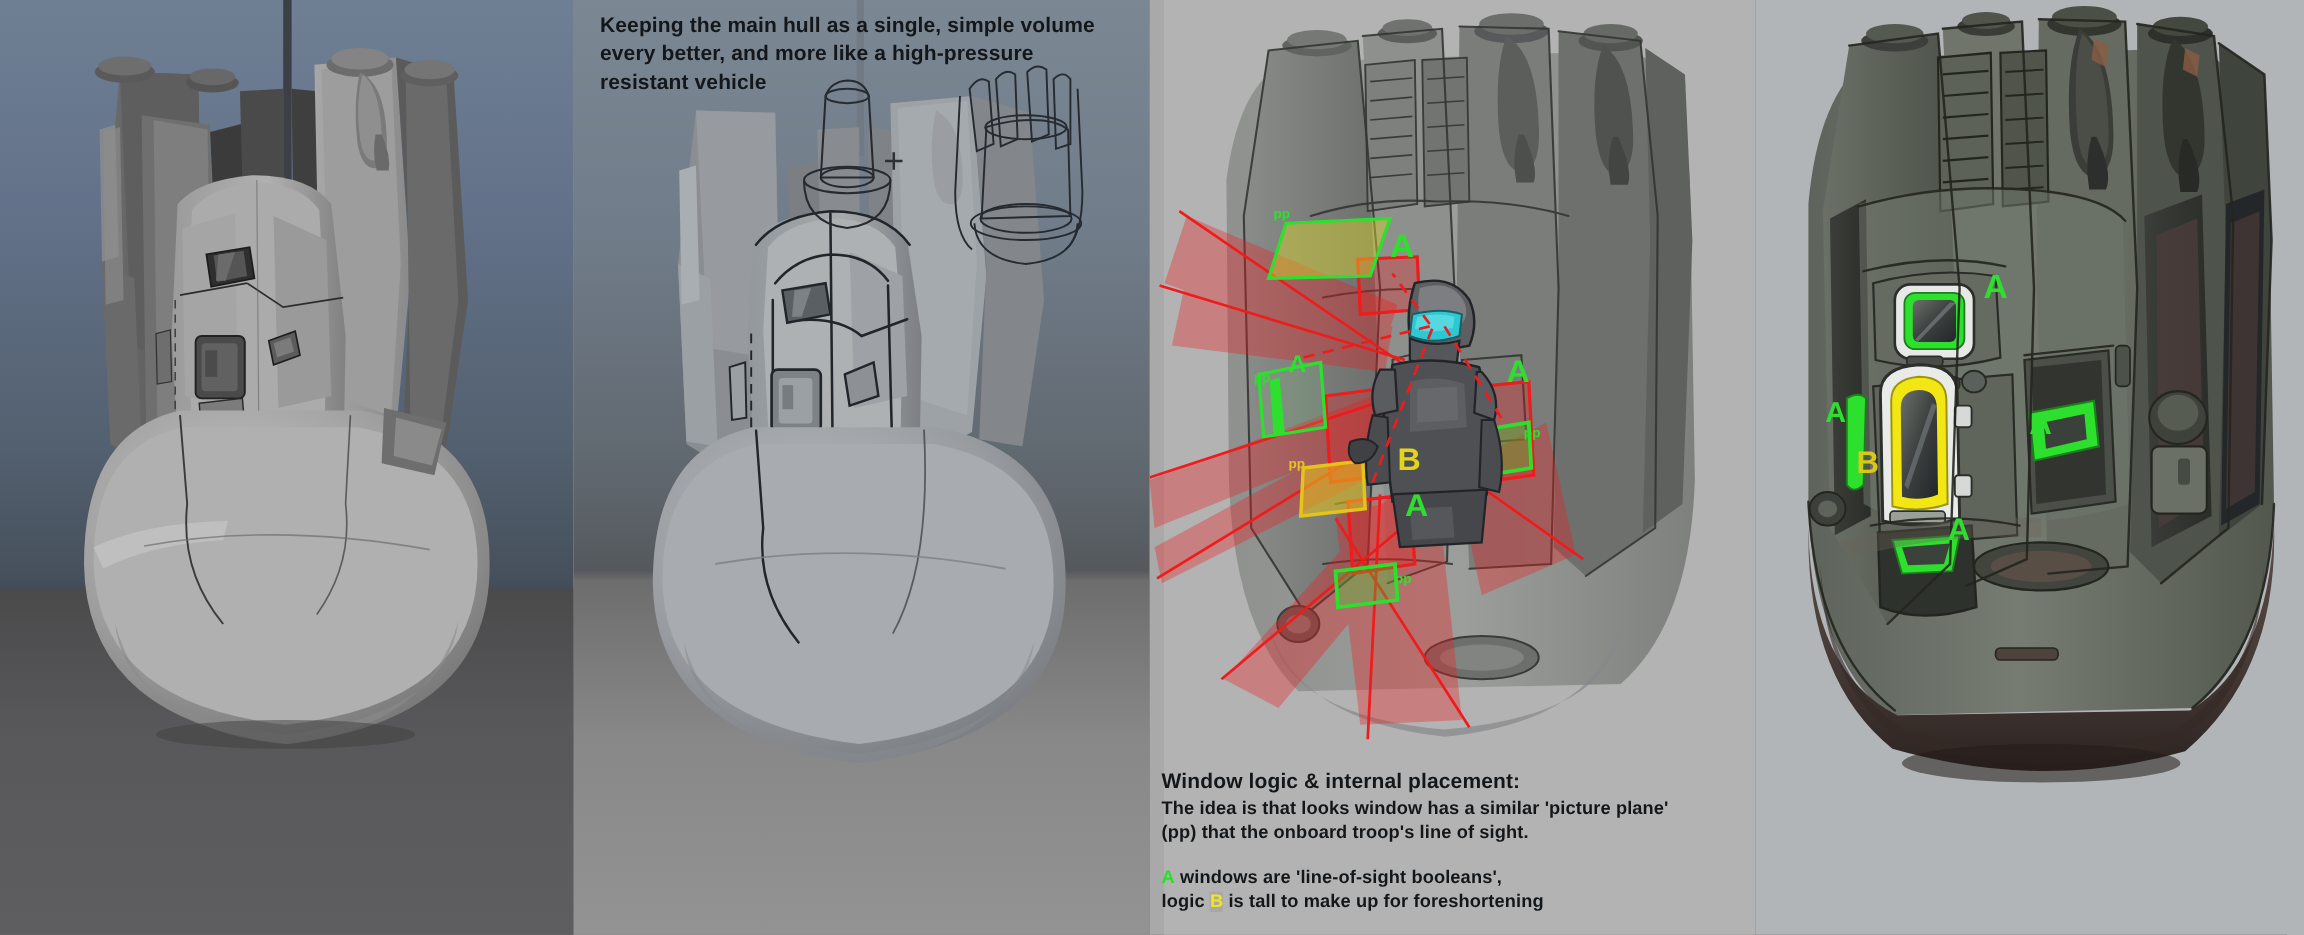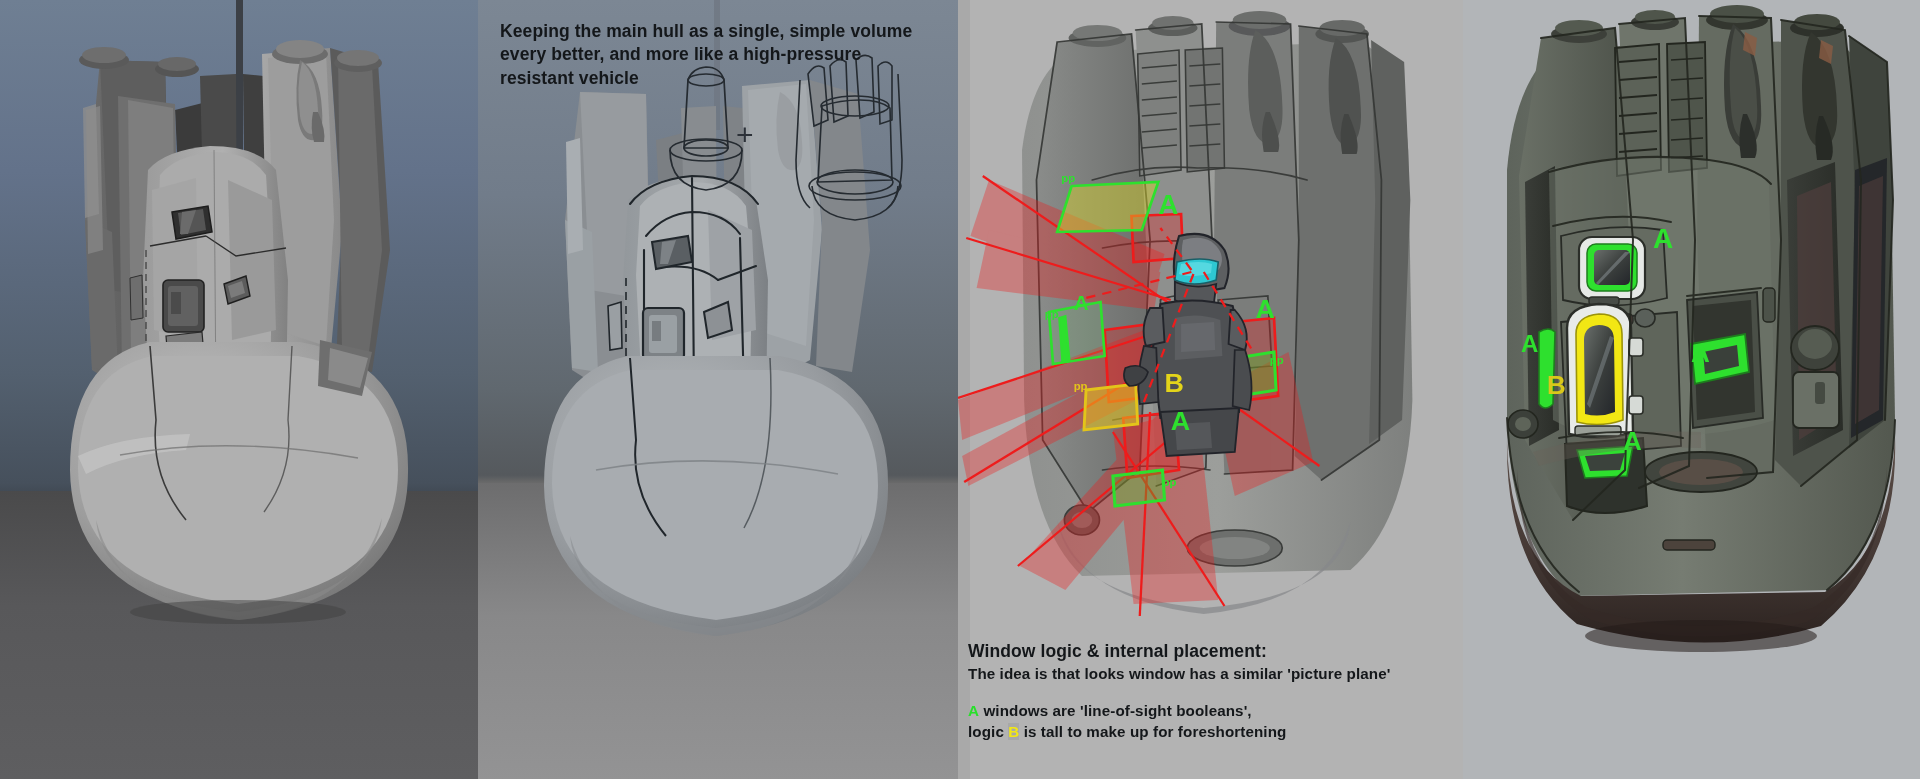--- a/index.html
+++ b/index.html
@@ -28,21 +28,21 @@
   #panel3 .bg{position:absolute;inset:0;background:#a9a9a9;}
   #panel3 .bg2{position:absolute;left:12px;right:0;top:0;bottom:0;background:#b3b3b3;}
 
   
   #panel4 .bg{position:absolute;inset:0;background:#b2b5b8;}
 
   svg.art{position:absolute;left:0;top:0;width:100%;height:100%;display:block;}
 
   
   .note{position:absolute;color:#14171a;line-height:1.33;letter-spacing:.1px;}
-  #p2note{left:22px;top:20px;width:420px;font-size:17.5px;font-weight:700;}
+  #p2note{left:22px;top:10px;width:420px;font-size:17.5px;font-weight:700;}
   #p3note{left:10px;top:640px;width:470px;}
   #p3note .hdr{font-size:17.5px;font-weight:700;margin:0 0 1px 0;}
   #p3note .ln{font-size:15.2px;font-weight:700;margin:0;}
   #p3note .gap{height:17px;}
   .kA{color:#27e02a;font-weight:800;}
   .kB{color:#f2e714;font-weight:800;background:rgba(0,0,0,.06);}
   .plus{position:absolute;color:#2c3138;font-size:30px;font-weight:400;}
 </style>
 </head>
 <body>
@@ -412,20 +412,21 @@
         <text x="200" y="392" font-size="26" fill="#e3d41a">B</text>
         <text x="112" y="390" font-size="11" fill="#e3c41a">pp</text>
         <text x="206" y="430" font-size="26" fill="#2ee02e">A</text>
         <text x="198" y="486" font-size="11" fill="#2ee02e">pp</text>
       </g>
     </svg>
 
     <div class="note" id="p3note">
       <p class="hdr">Window logic &amp; internal placement:</p>
       <p class="ln">The idea is that looks window has a similar 'picture plane'</p>
+      <p class="ln">(pp) that the onboard troop's line of sight.</p>
       <div class="gap"></div>
       <p class="ln"><span class="kA">A</span><span> windows  are 'line-of-sight booleans',</span></p>
       <p class="ln"><span>logic </span><span class="kB">B</span><span> is tall to make up for foreshortening</span></p>
     </div>
   </div>
 
   <div class="panel" id="panel4">
     <div class="bg"></div>
     <svg class="art" viewBox="0 0 473 779" preserveAspectRatio="none">
       <defs>

